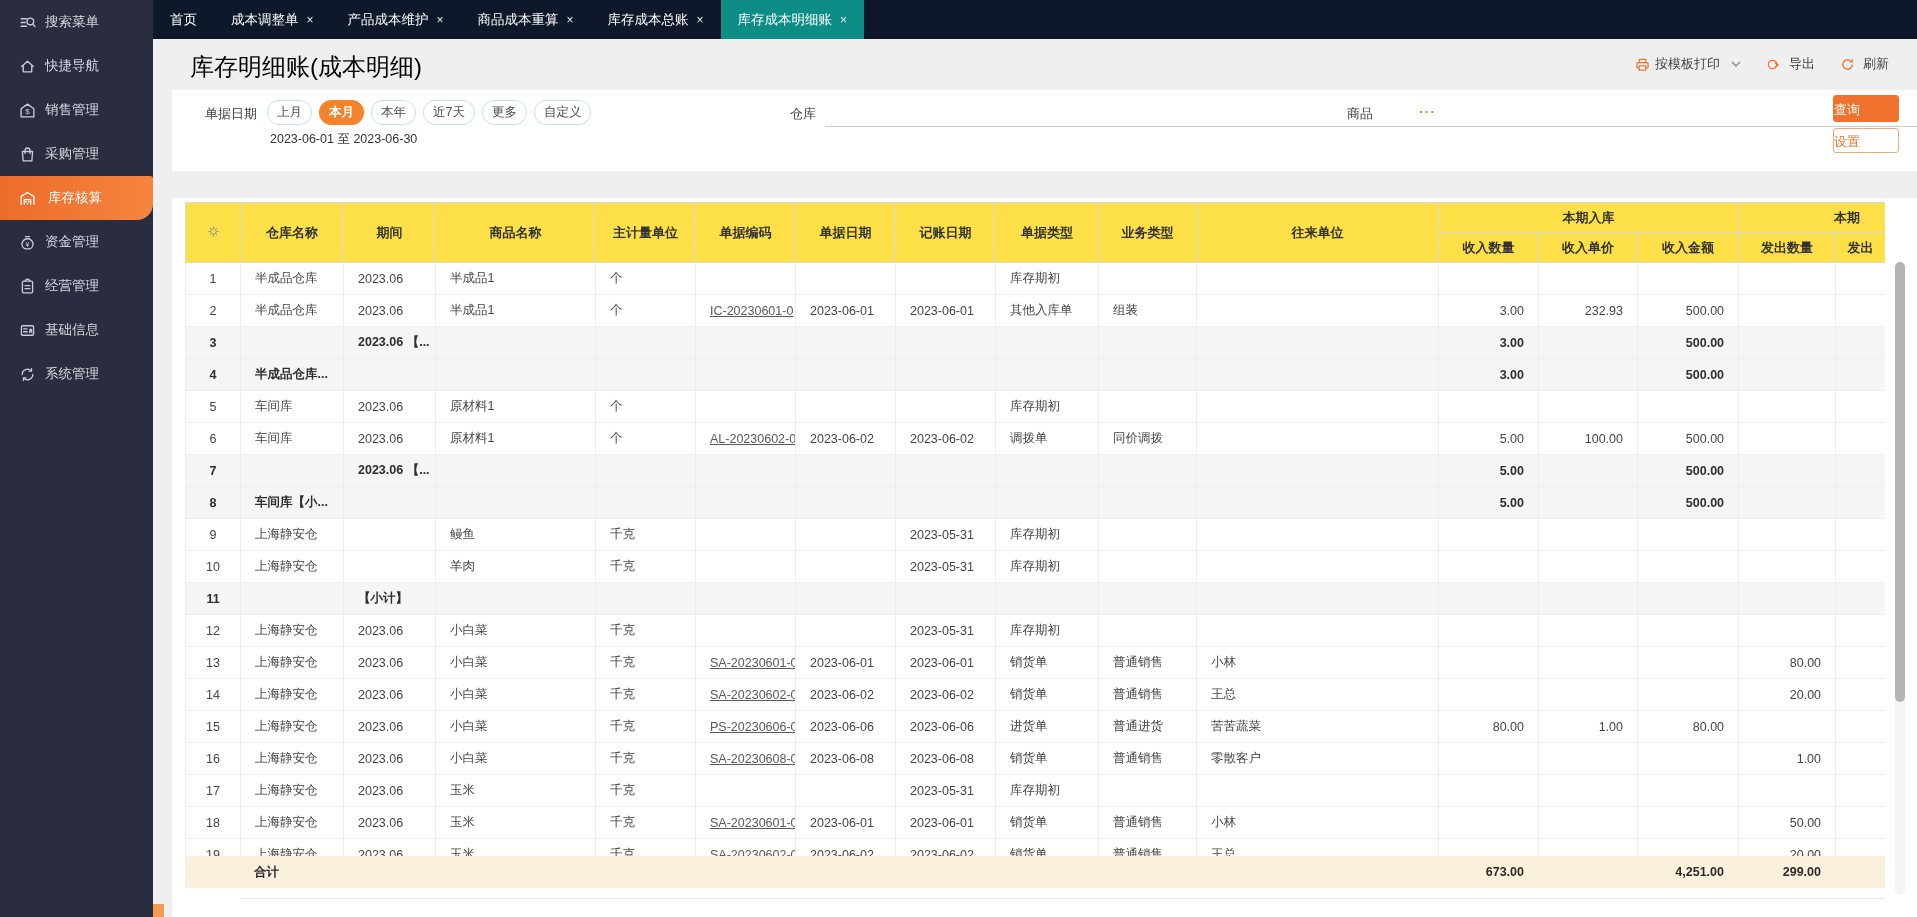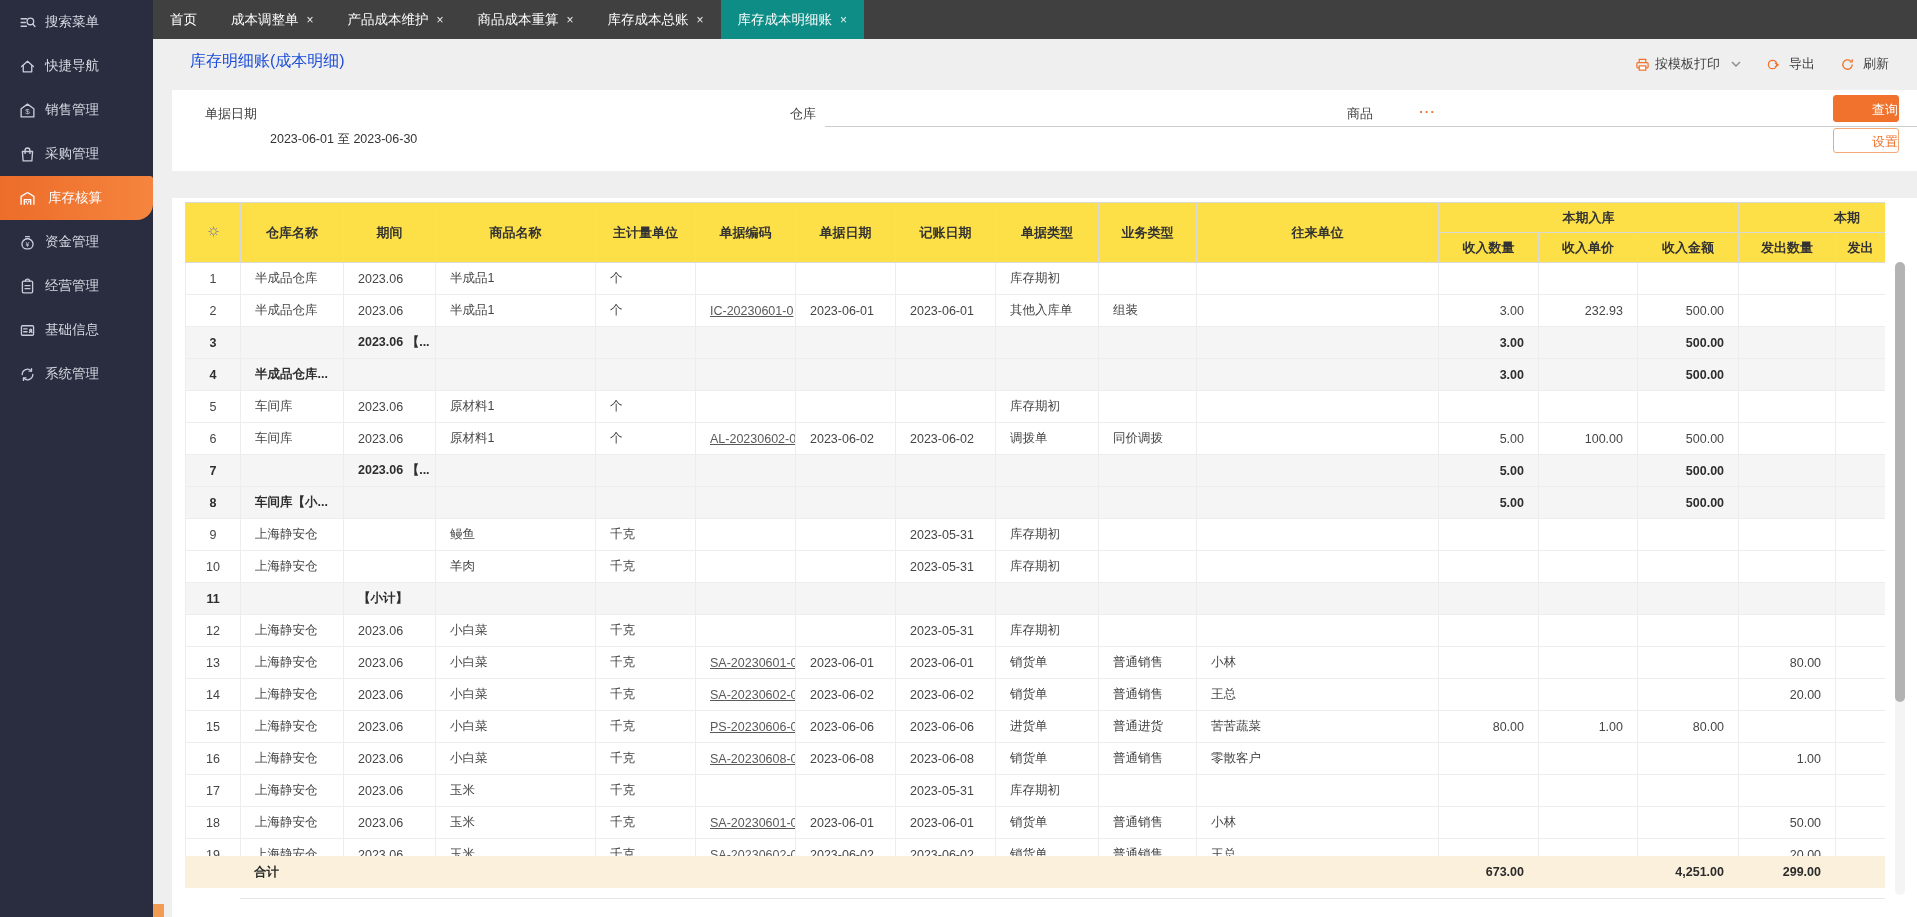--- a/index.html
+++ b/index.html
@@ -8,51 +8,51 @@
   .app { position:relative; width:1917px; height:917px; }
 
   
   .sidebar { position:absolute; left:0; top:0; width:153px; height:917px; background:#292d3f; z-index:5; }
   .menu-item { height:44px; display:flex; align-items:center; gap:9px; padding-left:19px;
     color:#d6d9e2; font-size:13.5px; cursor:pointer; white-space:nowrap; }
   .menu-item svg { flex:0 0 auto; }
   .menu-item.active { background:linear-gradient(90deg,#ed6c2a,#f5853e); color:#fff; border-radius:0 3px 16px 0;gap:12px; }
 
   
-  .tabbar { position:absolute; left:153px; top:0; right:0; height:39px; background:#404040;
+  .tabbar { position:absolute; left:153px; top:0; right:0; height:39px; background:#0f172a;
     display:flex; align-items:stretch; z-index:4; }
   .tab { display:flex; align-items:center; padding:0 17px; color:#fff; font-size:13.5px;
     cursor:pointer; white-space:nowrap; }
   .tab.active { background:#0d8d86; }
   .tab .close { margin-left:8px; font-size:12px; opacity:.9; cursor:pointer; }
   .win-ctrls { position:absolute; right:8px; top:0; height:39px; display:flex; align-items:center; gap:16px; }
   .win-btn { color:#fff; font-size:15px; cursor:pointer; line-height:1; }
 
   
   .page-header { position:absolute; left:153px; right:0; top:39px; height:49px; }
-  .page-title { position:absolute; left:37px; top:12px; font-size:16px; color:#1d4ed8;text-align:right; }
+  .page-title { position:absolute; left:37px; top:12px; font-size:24px; color:#000000;text-align:right; }
   .header-actions { position:absolute; right:28px; top:16px; display:flex; align-items:center; gap:7px;
     font-size:13px; color:#3e3e3e; }
   .action { display:flex; align-items:center; gap:5px; cursor:pointer; }
   .action + .action { margin-left:18px;gap:8px; }
   .chevron { margin-left:6px; cursor:pointer; display:flex; align-items:center; }
 
   
   .filter-card { position:absolute; left:172px; right:0; top:90px; height:81px; background:#fff; }
   .f-label { position:absolute; top:15px; font-size:13px; color:#3e3e3e; }
   .pills { position:absolute; left:95px; top:10px; display:flex; gap:7px; }
   .pill { border:1px solid #c2e2ef; background:#fff; color:#4c4c4c; font-size:12.5px;
     padding:3px 9px; border-radius:12px; cursor:pointer; white-space:nowrap; }
   .pill.active { background:#f5832c; border-color:#f5832c; color:#fff; font-weight:bold; }
   .date-range { position:absolute; left:98px; top:41px; font-size:12.5px; color:#333; }
   .u-field { position:absolute; top:9px; height:28px; border-bottom:1px solid #ccc; cursor:text; }
   .dots { position:absolute; right:4px; top:2px; color:#f0722c; font-weight:bold; letter-spacing:2px;
     font-size:13px; cursor:pointer; }
   .btn { position:absolute; right:18px; width:66px; height:27px; border-radius:3px; font-size:13px;
-    cursor:pointer; text-align:right; line-height:25px; }
+    cursor:pointer; text-align:left; line-height:25px; }
   .btn.query { top:5px; background:#f0722c; border:1px solid #f0722c; color:#fff; line-height:27px; }
   .btn.settings { top:38px; height:25px; background:#fff; border:1px solid #f3a977; color:#f0722c; }
 
   
   .table-card { position:absolute; left:172px; right:0; top:198px; bottom:0; background:#fff; }
   .table-wrap { position:absolute; left:13px; top:4px; width:1700px; overflow:hidden; }
   table.grid { table-layout:fixed; width:1700px; border-collapse:collapse; }
   .grid th { background:#fde047; border:1px solid #d9d9d9; font-size:13px; color:#333;
     font-weight:bold; height:30px; overflow:hidden; white-space:nowrap; }
   .grid td { border:1px solid #ededed; font-size:12.5px; color:#454545; height:32px;
@@ -214,20 +214,28 @@
           <path d="M13 8A5 5 0 1 1 11.2 4.2"></path>
             <path d="M13 2.5V5.2h-2.7"></path>
         </svg>
         <span>刷新</span>
       </span>
     </div>
   </div>
 
   <div class="filter-card">
     <span class="f-label" style="left:33px">单据日期</span>
+    <div class="pills" id="pills">
+        <div class="pill">上月</div>
+        <div class="pill active">本月</div>
+        <div class="pill">本年</div>
+        <div class="pill">近7天</div>
+        <div class="pill">更多</div>
+        <div class="pill">自定义</div>
+      </div>
     <div class="date-range">2023-06-01 至 2023-06-30</div>
 
     <span class="f-label" style="left:618px">仓库</span>
     <div class="u-field" style="left:653px;width:615px">
       <span class="dots">...</span>
     </div>
 
     <span class="f-label" style="left:1175px">商品</span>
     <div class="u-field" style="left:1210px;width:602px">
       

